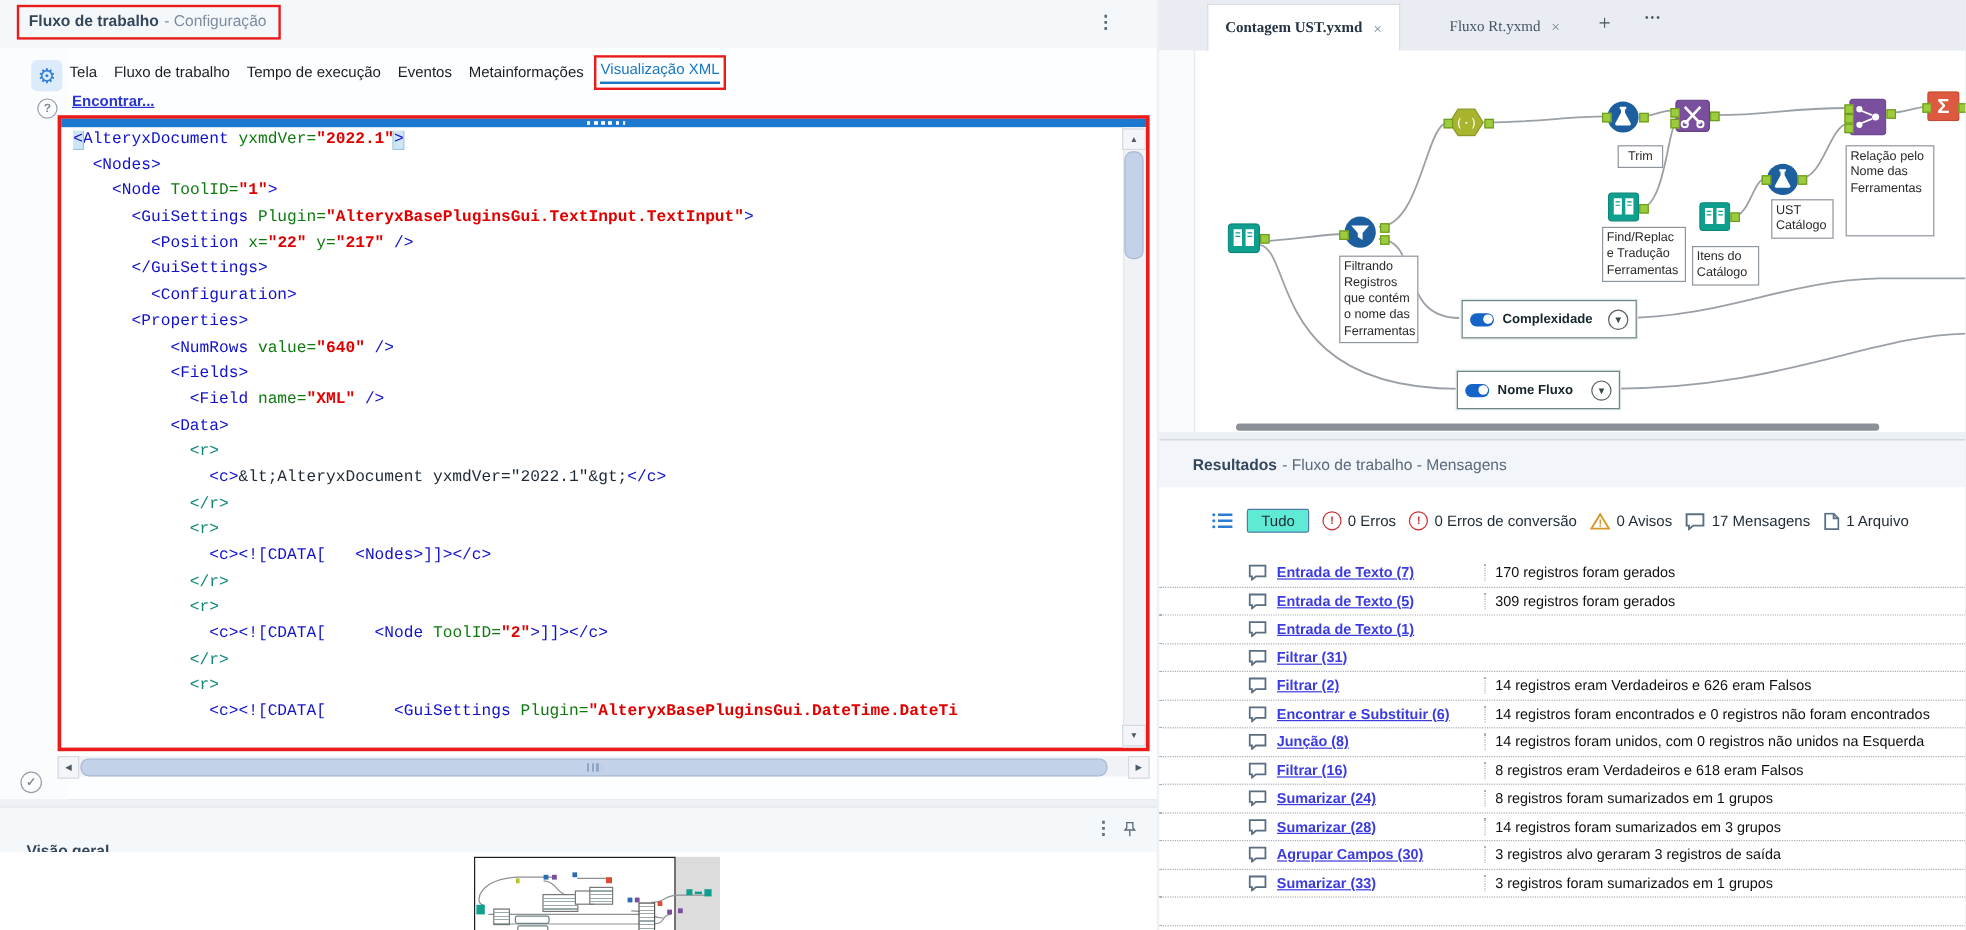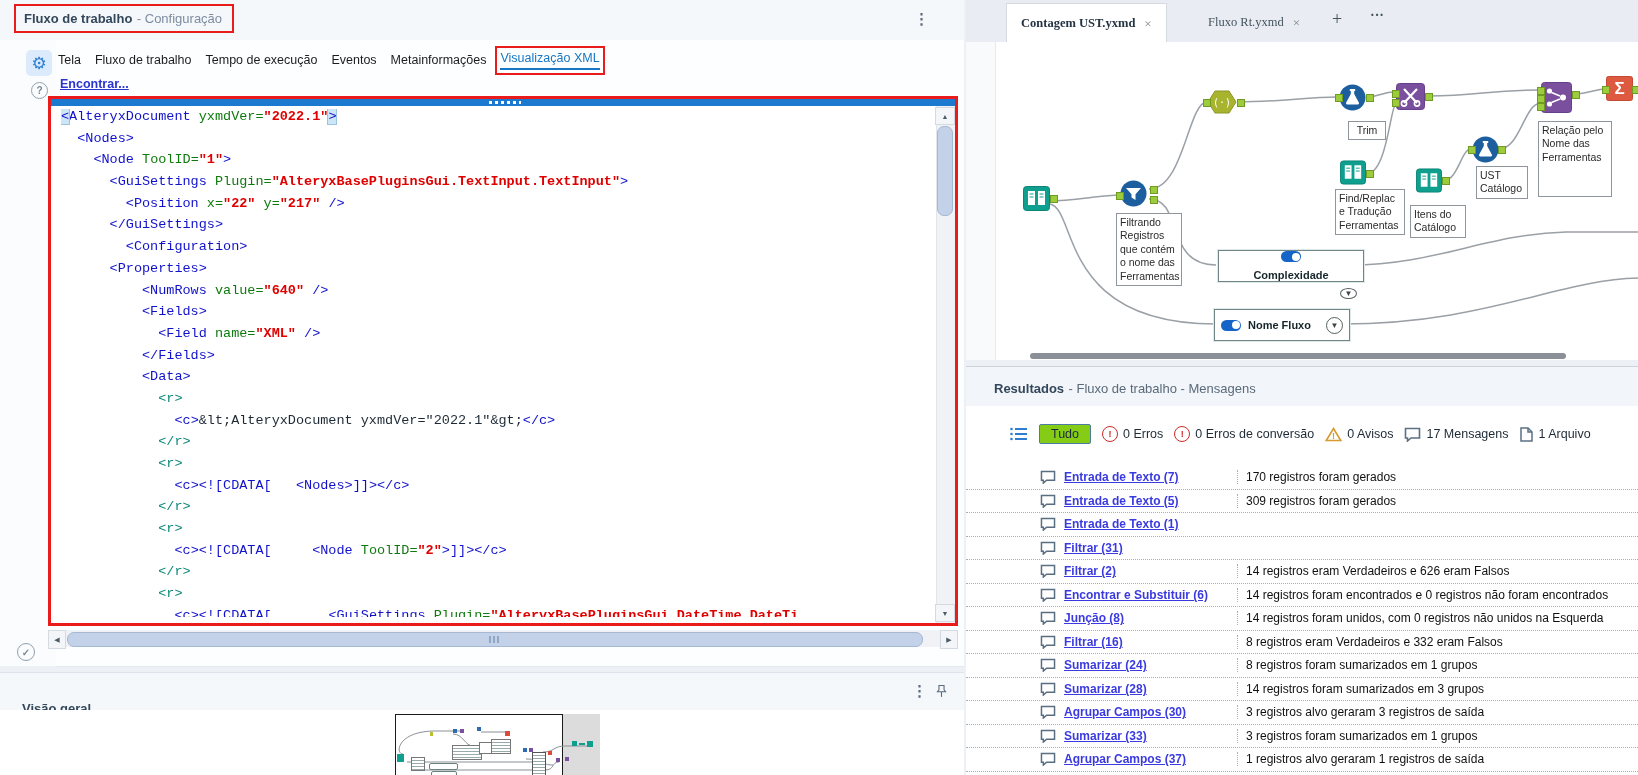--- a/index.html
+++ b/index.html
@@ -57,21 +57,21 @@
               display:flex;align-items:center;gap:7px;padding:0 6px;cursor:pointer;}
   .toggle{width:20px;height:11px;border-radius:6px;background:#1565c8;position:relative;flex:0 0 auto;}
   .toggle::after{content:"";position:absolute;right:1.5px;top:1.5px;width:8px;height:8px;border-radius:50%;background:#fff;}
   .tcont-label{font-size:11px;font-weight:bold;color:#15262b;white-space:nowrap;}
   .drop-circ{width:15px;height:15px;border:1.4px solid #55625f;border-radius:50%;color:#394747;font-size:8px;
              display:flex;align-items:center;justify-content:center;margin-left:auto;}
   
   .res-band{background:#f2f5f9;border-top:1px solid #cdd3db;border-bottom:1px solid #dfe4ea;}
   .filterbar{display:flex;align-items:center;font-size:12.5px;color:#1d2a35;}
   .fitem{display:flex;align-items:center;gap:5px;white-space:nowrap;cursor:pointer;}
-  .tudo-box{border:1.5px solid #4e7ba6;border-radius:2px;padding:2px 11px;font-size:12.5px;cursor:pointer;background:#84cc16;}
+  .tudo-box{border:1.5px solid #4e7ba6;border-radius:2px;padding:2px 11px;font-size:12.5px;cursor:pointer;background:#5eead4;}
   .err-circ{width:14px;height:14px;border:1.7px solid #cc2b2b;border-radius:50%;color:#cc2b2b;font-size:9px;
             font-weight:bold;display:flex;align-items:center;justify-content:center;}
   #msg-list{overflow:hidden;}
   .mrow{display:flex;align-items:center;height:22.5px;border-bottom:1px dotted #a8aeb6;}
   .mrow .bico{flex:0 0 16px;margin-left:74px;margin-right:8px;display:flex;align-items:center;}
   .mlink{flex:0 0 173px;font-size:12px;font-weight:bold;color:#3a3ae0;text-decoration:underline;cursor:pointer;
          white-space:nowrap;overflow:hidden;}
   .mtext{flex:1;font-size:12px;color:#101010;border-left:1px dotted #a8aeb6;padding-left:8px;
          white-space:nowrap;overflow:hidden;}
   
@@ -127,21 +127,20 @@
         <div class="xline">  <span class="xt">&lt;Nodes</span><span class="xt">&gt;</span></div>
         <div class="xline">    <span class="xt">&lt;Node</span> <span class="xa">ToolID=</span><span class="xv">"1"</span><span class="xt">&gt;</span></div>
         <div class="xline">      <span class="xt">&lt;GuiSettings</span> <span class="xa">Plugin=</span><span class="xv">"AlteryxBasePluginsGui.TextInput.TextInput"</span><span class="xt">&gt;</span></div>
         <div class="xline">        <span class="xt">&lt;Position</span> <span class="xa">x=</span><span class="xv">"22"</span> <span class="xa">y=</span><span class="xv">"217"</span><span class="xt"> /&gt;</span></div>
         <div class="xline">      <span class="xt">&lt;/GuiSettings</span><span class="xt">&gt;</span></div>
         <div class="xline">        <span class="xt">&lt;Configuration</span><span class="xt">&gt;</span></div>
         <div class="xline">      <span class="xt">&lt;Properties</span><span class="xt">&gt;</span></div>
         <div class="xline">          <span class="xt">&lt;NumRows</span> <span class="xa">value=</span><span class="xv">"640"</span><span class="xt"> /&gt;</span></div>
         <div class="xline">          <span class="xt">&lt;Fields</span><span class="xt">&gt;</span></div>
         <div class="xline">            <span class="xt">&lt;Field</span> <span class="xa">name=</span><span class="xv">"XML"</span><span class="xt"> /&gt;</span></div>
-        <div class="xline">          <span class="xt">&lt;/Fields</span><span class="xt">&gt;</span></div>
         <div class="xline">          <span class="xt">&lt;Data</span><span class="xt">&gt;</span></div>
         <div class="xline">            <span class="xr">&lt;r</span><span class="xr">&gt;</span></div>
         <div class="xline">              <span class="xt">&lt;c</span><span class="xt">&gt;</span>&amp;lt;AlteryxDocument yxmdVer="2022.1"&amp;gt;<span class="xt">&lt;/c</span><span class="xt">&gt;</span></div>
         <div class="xline">            <span class="xr">&lt;/r</span><span class="xr">&gt;</span></div>
         <div class="xline">            <span class="xr">&lt;r</span><span class="xr">&gt;</span></div>
         <div class="xline">              <span class="xt">&lt;c</span><span class="xt">&gt;</span><span class="xt">&lt;![CDATA[</span>   <span class="xt">&lt;Nodes</span><span class="xt">&gt;</span><span class="xt">]]&gt;</span><span class="xt">&lt;/c</span><span class="xt">&gt;</span></div>
         <div class="xline">            <span class="xr">&lt;/r</span><span class="xr">&gt;</span></div>
         <div class="xline">            <span class="xr">&lt;r</span><span class="xr">&gt;</span></div>
         <div class="xline">              <span class="xt">&lt;c</span><span class="xt">&gt;</span><span class="xt">&lt;![CDATA[</span>     <span class="xt">&lt;Node</span> <span class="xa">ToolID=</span><span class="xv">"2"</span><span class="xt">&gt;</span><span class="xt">]]&gt;</span><span class="xt">&lt;/c</span><span class="xt">&gt;</span></div>
         <div class="xline">            <span class="xr">&lt;/r</span><span class="xr">&gt;</span></div>
@@ -318,21 +317,21 @@
         </svg>
     </div>
 
     <div class="tool-label" style="left:150px;top:171px;width:58px;">Filtrando<br>Registros<br>que contém<br>o nome das<br>Ferramentas</div>
     <div class="tool-label" style="left:370px;top:79px;width:30px;text-align:center;margin-left:12px;">Trim</div>
     <div class="tool-label" style="left:369px;top:147px;width:62px;">Find/Replac<br>e Tradução<br>Ferramentas</div>
     <div class="tool-label" style="left:444px;top:163px;width:48px;">Itens do<br>Catálogo</div>
     <div class="tool-label" style="left:510px;top:124px;width:44px;">UST<br>Catálogo</div>
     <div class="tool-label" style="left:572px;top:79px;width:66px;height:70px;">Relação pelo<br>Nome das<br>Ferramentas</div>
 
-    <div class="tcontainer" style="left:252px;top:208px;width:132px;height:30px;flex-direction:column;">
+    <div class="tcontainer" style="left:252px;top:208px;width:132px;height:30px;">
       <div class="toggle"></div>
       <div class="tcont-label">Complexidade</div>
       <div class="drop-circ">▼</div>
     </div>
     <div class="tcontainer" style="left:248px;top:267px;width:122px;height:30px;">
       <div class="toggle"></div>
       <div class="tcont-label">Nome Fluxo</div>
       <div class="drop-circ">▼</div>
     </div>
 
@@ -479,21 +478,21 @@
         <span class="mlink">Junção (8)</span>
         <span class="mtext">14 registros foram unidos, com 0 registros não unidos na Esquerda</span>
       </div>
       <div class="mrow">
         <span class="bico">
           <svg width="16" height="14" viewBox="0 0 17 15">
             <path d="M1.5 1.5h14V11H7l-3.5 3v-3h-2z" fill="#fff" stroke="#5a6e82" stroke-width="1.6"></path>
           </svg>
         </span>
         <span class="mlink">Filtrar (16)</span>
-        <span class="mtext">8 registros eram Verdadeiros e 332 eram Falsos</span>
+        <span class="mtext">8 registros eram Verdadeiros e 618 eram Falsos</span>
       </div>
       <div class="mrow">
         <span class="bico">
           <svg width="16" height="14" viewBox="0 0 17 15">
             <path d="M1.5 1.5h14V11H7l-3.5 3v-3h-2z" fill="#fff" stroke="#5a6e82" stroke-width="1.6"></path>
           </svg>
         </span>
         <span class="mlink">Sumarizar (24)</span>
         <span class="mtext">8 registros foram sumarizados em 1 grupos</span>
       </div>
@@ -517,25 +516,16 @@
       </div>
       <div class="mrow">
         <span class="bico">
           <svg width="16" height="14" viewBox="0 0 17 15">
             <path d="M1.5 1.5h14V11H7l-3.5 3v-3h-2z" fill="#fff" stroke="#5a6e82" stroke-width="1.6"></path>
           </svg>
         </span>
         <span class="mlink">Sumarizar (33)</span>
         <span class="mtext">3 registros foram sumarizados em 1 grupos</span>
       </div>
-      <div class="mrow">
-        <span class="bico">
-          <svg width="16" height="14" viewBox="0 0 17 15">
-            <path d="M1.5 1.5h14V11H7l-3.5 3v-3h-2z" fill="#fff" stroke="#5a6e82" stroke-width="1.6"></path>
-          </svg>
-        </span>
-        <span class="mlink">Agrupar Campos (37)</span>
-        <span class="mtext">1 registros alvo geraram 1 registros de saída</span>
-      </div>
       <div class="mrow"></div>
     </div>
 
 </div>
 
 </body></html>

